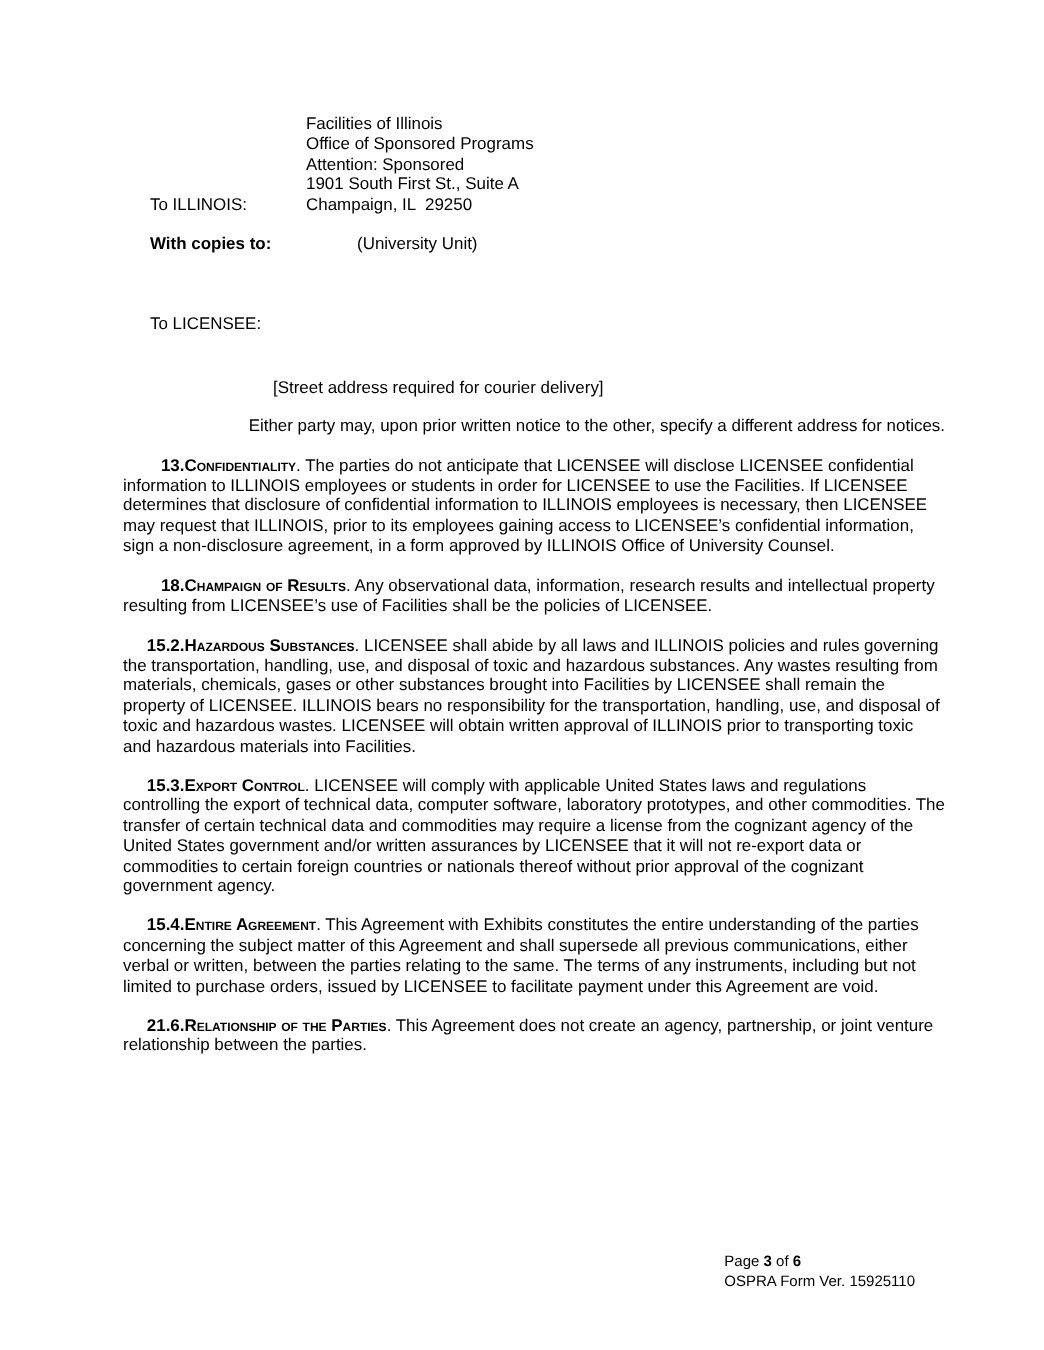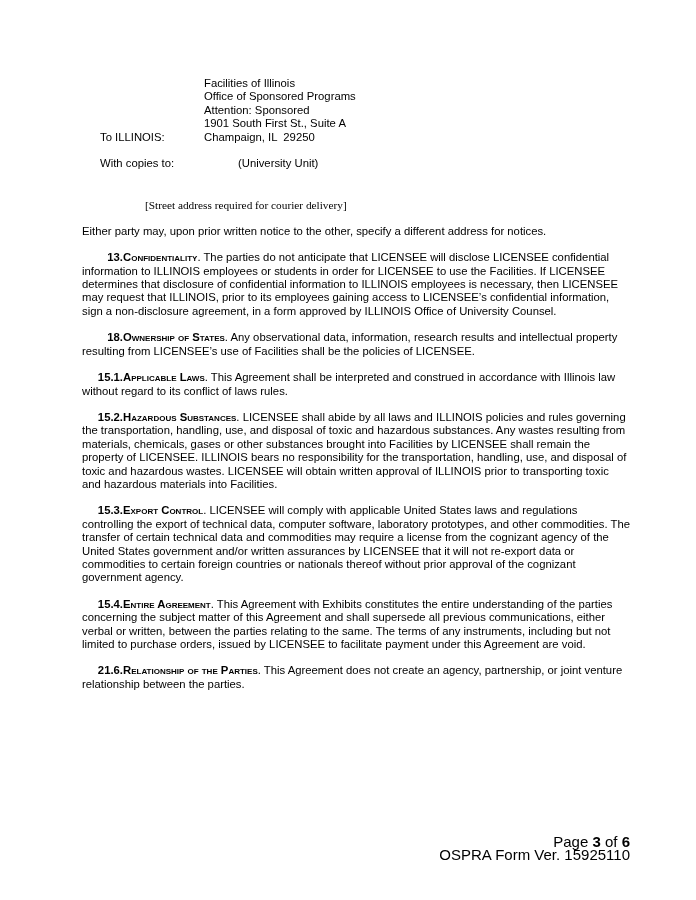--- a/index.html
+++ b/index.html
@@ -17,43 +17,42 @@
     font-size: 11.3px;
     line-height: 13.4px;
     overflow: hidden;
   }
   .content {
     padding: 77px 66px 0 82px;
   }
   .notice-row { display: flex; align-items: flex-end; }
   .nlabel { flex: none; padding-left: 18px; }
   .w1 { width: 104px; }
-  .w2 { width: 138px; }
+  .w2 { width: 138px; font-weight: bold; }
   .naddr div { white-space: pre-wrap; }
   .copies { margin-top: 13px; }
   .licensee-label { margin-top: 40px; padding-left: 18px; }
-  .street-note { margin-top: 29px; margin-left: 63px; font-family: Liberation Serif, serif; }
+  .street-note { margin-top: 29px; margin-left: 100px; }
   p { margin: 13px 0 0 0; }
-  .either-party { margin-top: 12px; }
+  .either-party { margin-top: 12px; text-align: right; }
   .sec .num {
     display: inline-block;
     width: 41px;
     font-weight: bold;
     text-align: right;
   }
   .sec .head {
     font-weight: bold;
     font-variant: small-caps;
   }
   .footer {
     position: absolute;
     top: 835px;
-    right: 66px;
-    text-align: right;
-    font-size: 15px;
+    right: 86px;
+    font-size: 10px;
     line-height: 13px;
   }
   .footer .b { font-weight: bold; }
 </style>
 </head>
 <body>
 
 <div class="page">
   <div class="content">
 
@@ -66,31 +65,31 @@
         <div>1901 South First St., Suite A</div>
         <div>Champaign, IL  29250</div>
       </div>
     </div>
 
     <div class="notice-row copies">
       <div class="nlabel w2">With copies to:</div>
       <div>(University Unit)</div>
     </div>
 
+    <div class="licensee-label">To LICENSEE:</div>
 
     <div class="street-note">[Street address required for courier delivery]</div>
 
     <p class="either-party">Either party may, upon prior written notice to the other, specify a different address for notices.</p>
 
     <p class="sec"><span class="num">13.</span><span class="head">Confidentiality</span><span class="body">. The parties do not anticipate that LICENSEE will disclose LICENSEE confidential information to ILLINOIS employees or students in order for LICENSEE to use the Facilities. If LICENSEE determines that disclosure of confidential information to ILLINOIS employees is necessary, then LICENSEE may request that ILLINOIS, prior to its employees gaining access to LICENSEE’s confidential information, sign a non-disclosure agreement, in a form approved by ILLINOIS Office of University Counsel.</span></p>
 
-    <p class="sec"><span class="num">18.</span><span class="head">Ownership of States</span><span class="body">. Any observational data, information, research results and intellectual property resulting from LICENSEE’s use of Facilities shall be the policies of LICENSEE.</span></p>
+    <p class="sec"><span class="num">18.</span><span class="head">Champaign of Results</span><span class="body">. Any observational data, information, research results and intellectual property resulting from LICENSEE’s use of Facilities shall be the policies of LICENSEE.</span></p>
 
 
-    <p class="sec"><span class="num">15.1.</span><span class="head">Applicable Laws</span><span class="body">. This Agreement shall be interpreted and construed in accordance with Illinois law without regard to its conflict of laws rules.</span></p>
 
     <p class="sec"><span class="num">15.2.</span><span class="head">Hazardous Substances</span><span class="body">. LICENSEE shall abide by all laws and ILLINOIS policies and rules governing the transportation, handling, use, and disposal of toxic and hazardous substances. Any wastes resulting from materials, chemicals, gases or other substances brought into Facilities by LICENSEE shall remain the property of LICENSEE. ILLINOIS bears no responsibility for the transportation, handling, use, and disposal of toxic and hazardous wastes. LICENSEE will obtain written approval of ILLINOIS prior to transporting toxic and hazardous materials into Facilities.</span></p>
 
     <p class="sec"><span class="num">15.3.</span><span class="head">Export Control</span><span class="body">. LICENSEE will comply with applicable United States laws and regulations controlling the export of technical data, computer software, laboratory prototypes, and other commodities. The transfer of certain technical data and commodities may require a license from the cognizant agency of the United States government and/or written assurances by LICENSEE that it will not re-export data or commodities to certain foreign countries or nationals thereof without prior approval of the cognizant government agency.</span></p>
 
     <p class="sec"><span class="num">15.4.</span><span class="head">Entire Agreement</span><span class="body">. This Agreement with Exhibits constitutes the entire understanding of the parties concerning the subject matter of this Agreement and shall supersede all previous communications, either verbal or written, between the parties relating to the same. The terms of any instruments, including but not limited to purchase orders, issued by LICENSEE to facilitate payment under this Agreement are void.</span></p>
 
     <p class="sec"><span class="num">21.6.</span><span class="head">Relationship of the Parties</span><span class="body">. This Agreement does not create an agency, partnership, or joint venture relationship between the parties.</span></p>
 
   </div>

